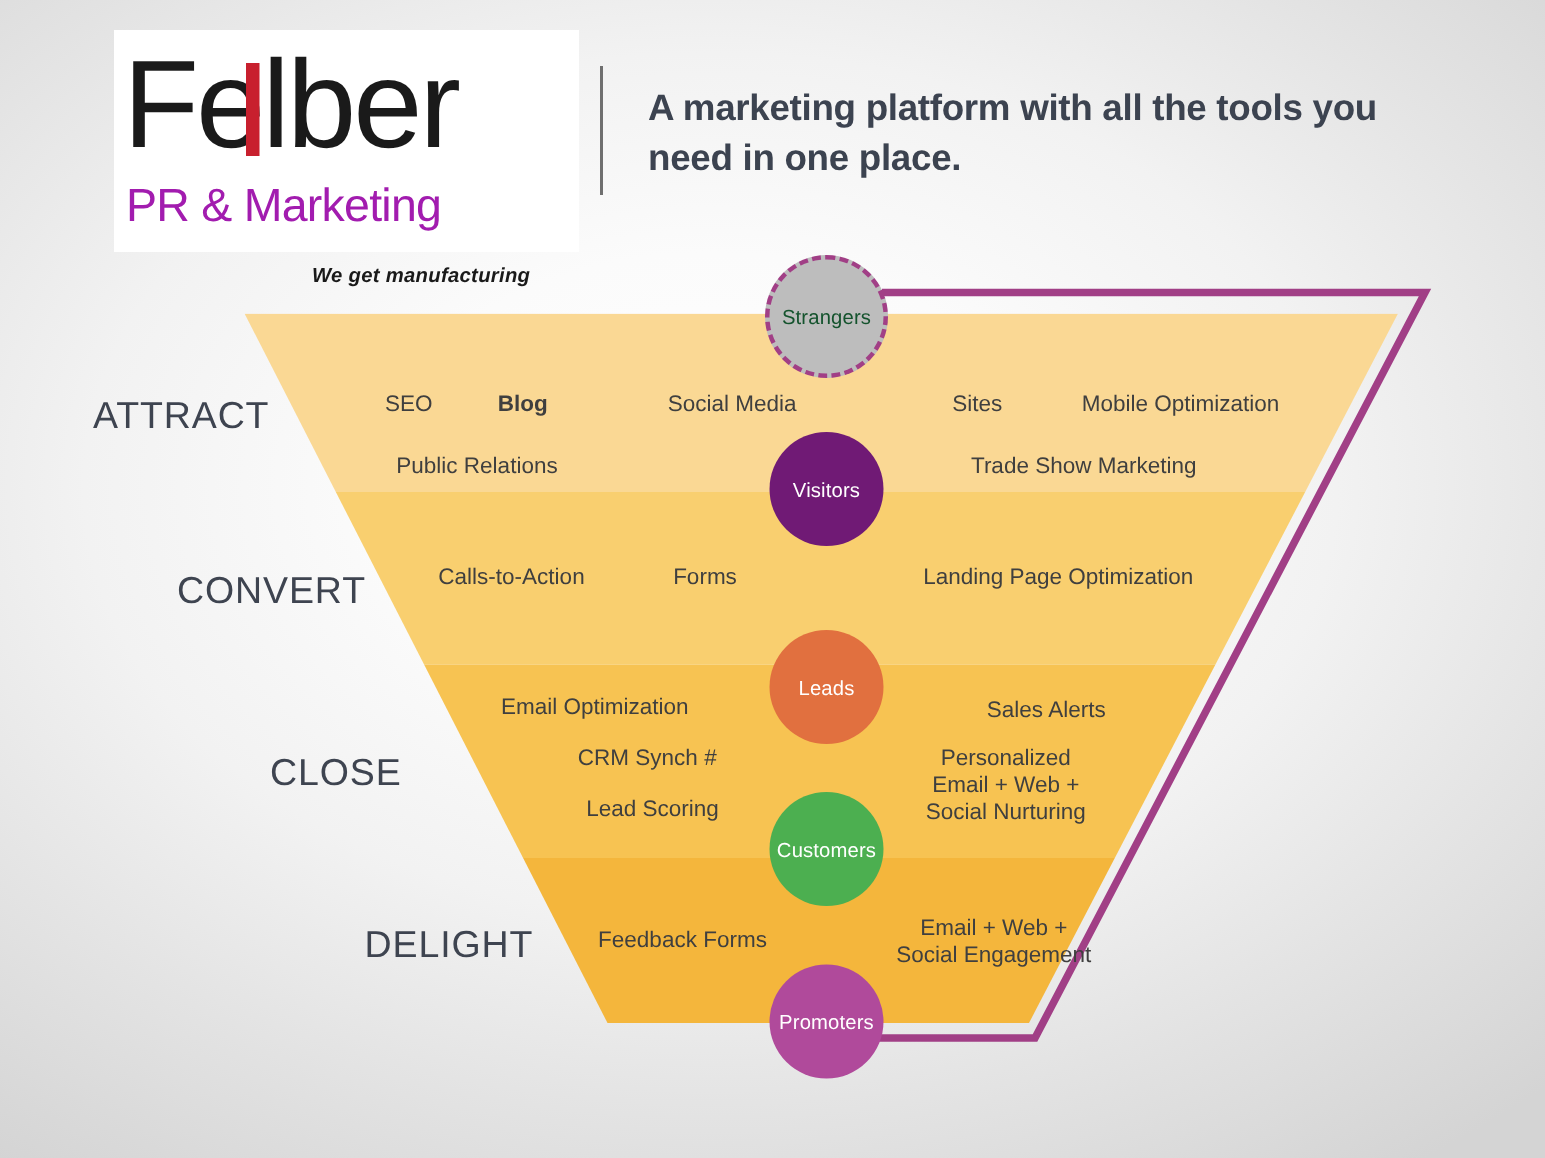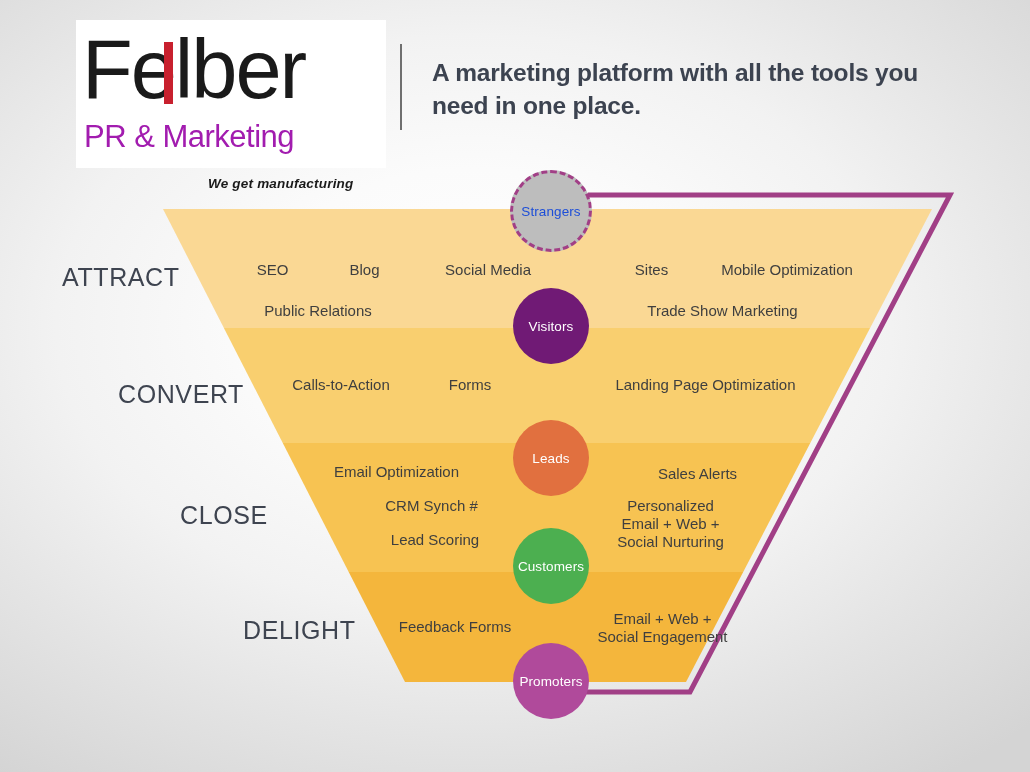--- a/index.html
+++ b/index.html
@@ -62,21 +62,21 @@
   .tactic.multi{white-space:normal;}
 
   
   .node{
     position:absolute;border-radius:50%;
     display:flex;align-items:center;justify-content:center;
     color:#ffffff;font-size:13.5px;letter-spacing:0.1px;
     box-sizing:border-box;
   }
   .node.strangers{
-    background:#bdbdbd;border:3.5px dashed #a13f86;color:#1d4ed8;text-align:center;
+    background:#bdbdbd;border:3.5px dashed #a13f86;color:#14532d;text-align:center;
   }
   .node.visitors{background:#701a75;}
   .node.leads{background:#e1703f;}
   .node.customers{background:#4caf50;}
   .node.promoters{background:#b04a9b;}
 </style>
 </head>
 <body>
 
 <div id="stage">
@@ -106,21 +106,21 @@
 
     <path d="M 588 195 L 950 195 L 690 692 L 585 692" fill="none" stroke="#a13f86" stroke-width="5" stroke-linejoin="miter" stroke-linecap="butt"></path>
   </svg>
 
   <div class="stage-label" style="left:62px;top:263px;">ATTRACT</div>
   <div class="stage-label" style="left:118px;top:380px;">CONVERT</div>
   <div class="stage-label" style="left:180px;top:501px;">CLOSE</div>
   <div class="stage-label" style="left:243px;top:616px;">DELIGHT</div>
 
   <div class="tactic" style="left:215px;top:261px;width:115px;">SEO</div>
-  <div class="tactic" style="left:307px;top:261px;width:115px;">Blog</div>
+  <div class="tactic" style="left:291px;top:261px;width:115px;font-weight:bold;">Blog</div>
   <div class="tactic" style="left:396px;top:261px;width:135px;text-align:right;">Social Media</div>
   <div class="tactic" style="left:604px;top:261px;width:95px;">Sites</div>
   <div class="tactic" style="left:697px;top:261px;width:180px;">Mobile Optimization</div>
   <div class="tactic" style="left:239px;top:302px;width:158px;">Public Relations</div>
   <div class="tactic" style="left:624px;top:302px;width:197px;">Trade Show Marketing</div>
 
   <div class="tactic" style="left:269px;top:376px;width:144px;">Calls-to-Action</div>
   <div class="tactic" style="left:424px;top:376px;width:92px;">Forms</div>
   <div class="tactic" style="left:601px;top:376px;width:209px;">Landing Page Optimization</div>
 

